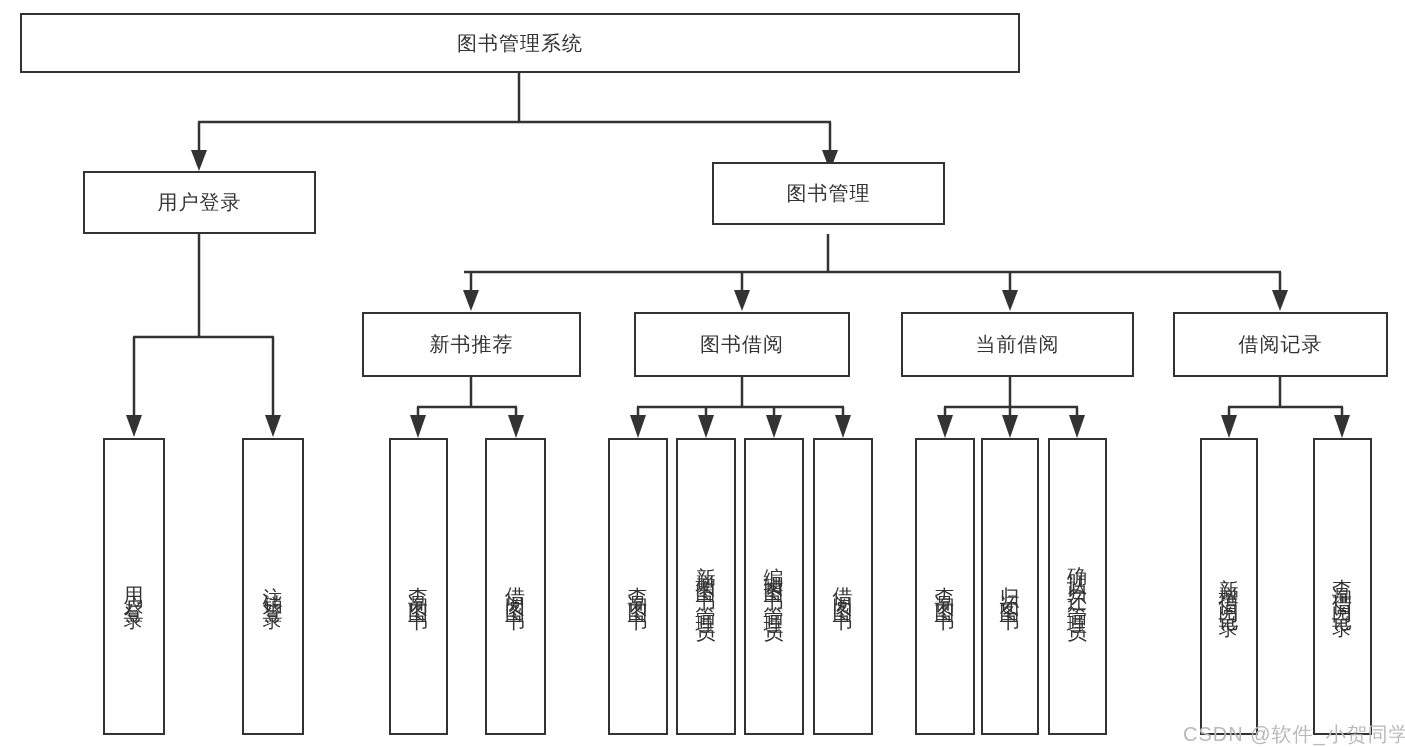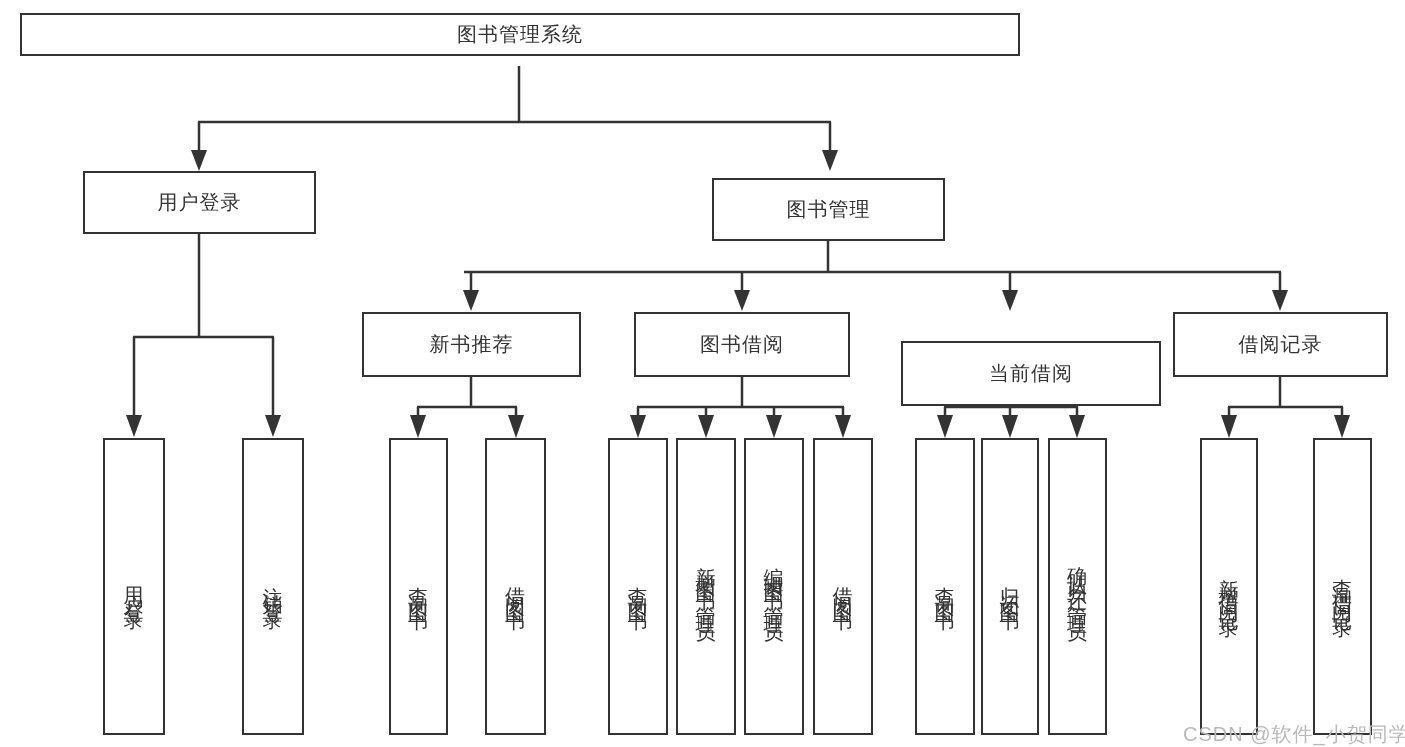--- a/index.html
+++ b/index.html
@@ -30,27 +30,27 @@
     border: 2px solid var(--line);
     background: #ffffff;
     display: flex;
     align-items: center;
     justify-content: center;
     color: var(--text);
     font-size: 20px;
     letter-spacing: 1px;
     text-align: center;
   }
-  .root-box  { left: 20px;  top: 13px;  width: 1000px; height: 43px; }
+  .root-box  { left: 20px;  top: 13px;  width: 1000px; height: 60px; }
   .l2-user   { left: 83px;  top: 171px; width: 233px;  height: 63px; }
-  .l2-mgmt   { left: 712px; top: 178px; width: 233px;  height: 63px; }
+  .l2-mgmt   { left: 712px; top: 162px; width: 233px;  height: 63px; }
   .l3        { top: 312px; height: 65px; }
   .l3-newbook { left: 362px;  width: 219px; }
   .l3-borrow  { left: 634px;  width: 216px; }
-  .l3-current { left: 901px;  width: 260px; margin-top: 29px; }
+  .l3-current { left: 901px;  width: 233px; }
   .l3-record  { left: 1173px; width: 215px; }
   .vbox {
     top: 438px;
     height: 297px;
     writing-mode: vertical-rl;
     letter-spacing: 8px;
     line-height: 1;
     font-size: 20px;
   }
   .leaf1  { left: 103px;  width: 62px; }

